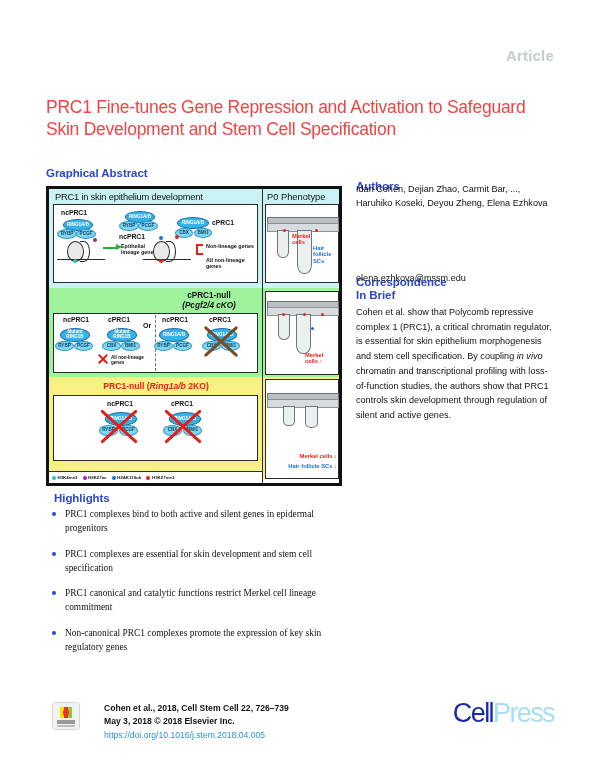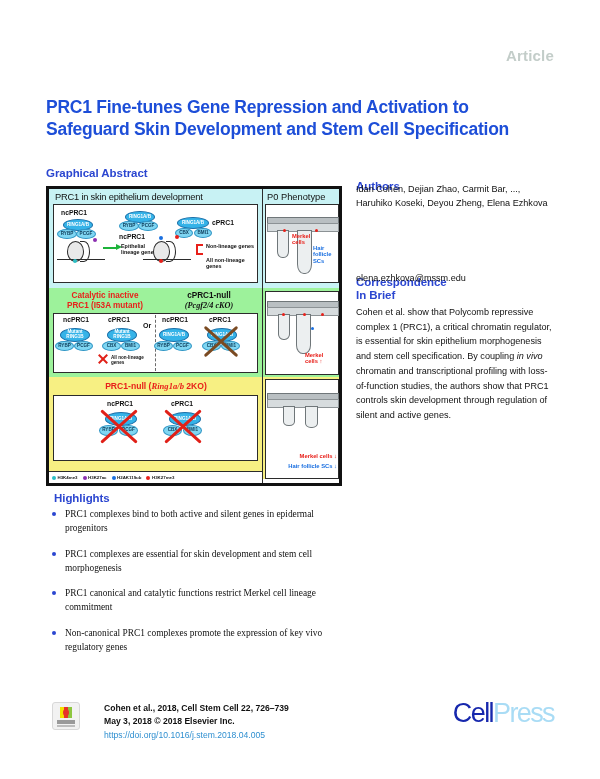--- a/index.html
+++ b/index.html
@@ -16,21 +16,21 @@
     position:absolute;right:46px;top:47px;
     font-size:15px;font-weight:bold;color:#c3cdc9;letter-spacing:.2px;
   }
   .masthead{
     position:absolute;left:46px;top:54px;
     font-size:30px;font-weight:bold;color:#1b87c9;
     letter-spacing:-1.1px;line-height:1;
   }
   .title{
     position:absolute;left:46px;top:96px;width:500px;
-    font-size:17.5px;font-weight:bold;color:#1d4ed8;
+    font-size:17.5px;font-weight:normal;color:#ef4444;
     line-height:1.28;letter-spacing:-.25px;
   }
 
   
   .sec-head{
     font-size:11.5px;font-weight:bold;color:#2b46d0;
     letter-spacing:-.05px;
   }
   #ga-head{position:absolute;left:46px;top:167px;}
   #hl-head{position:absolute;left:46px;top:492px;padding-left:8px;}
@@ -96,21 +96,21 @@
   .ga-title{
     position:absolute;left:6px;top:3px;font-size:9.3px;color:#111;
     letter-spacing:-.2px;
   }
   .ga-title2{position:absolute;left:218px;top:3px;font-size:9.3px;color:#111;}
 
   .redhead{
     position:absolute;text-align:center;font-size:8.2px;font-weight:bold;
     color:#e8201a;line-height:1.25;
   }
-  .redhead i{font-style:italic;font-family:Liberation Serif, serif;}
+  .redhead i{font-style:italic;}
 
   .lbl{position:absolute;font-size:6.8px;font-weight:bold;color:#111;}
   .lbl-or{position:absolute;font-size:7px;font-weight:bold;color:#111;}
 
   
   .blob{position:absolute;border-radius:50%;
         background:#35b3e8;border:1px solid #1b6fa8;
         display:flex;align-items:center;justify-content:center;
         color:#fff;font-size:4.6px;font-weight:bold;text-align:center;
         line-height:1.05;box-sizing:border-box;}
@@ -186,29 +186,29 @@
   <div class="rcol" id="corr">elena.ezhkova@mssm.edu</div>
   <div class="rcol" id="brief"><span>Cohen et al. show that Polycomb repressive complex 1 (PRC1), a critical chromatin regulator, is essential for skin epithelium morphogenesis and stem cell specification. By coupling </span><i>in vivo</i><span> chromatin and transcriptional profiling with loss-of-function studies, the authors show that PRC1 controls skin development through regulation of silent and active genes.</span></div>
 
   <div class="hl-list">
     <div class="hl-item">
       <div class="hl-bullet"></div>
       <div class="hl-text">PRC1 complexes bind to both active and silent genes in epidermal progenitors</div>
     </div>
     <div class="hl-item">
       <div class="hl-bullet"></div>
-      <div class="hl-text">PRC1 complexes are essential for skin development and stem cell morphogenesis</div>
+      <div class="hl-text">PRC1 complexes are essential for skin development and stem cell specification</div>
     </div>
     <div class="hl-item">
       <div class="hl-bullet"></div>
       <div class="hl-text">PRC1 canonical and catalytic functions restrict Merkel cell lineage commitment</div>
     </div>
     <div class="hl-item">
       <div class="hl-bullet"></div>
-      <div class="hl-text">Non-canonical PRC1 complexes promote the expression of key vivo regulatory genes</div>
+      <div class="hl-text">Non-canonical PRC1 complexes promote the expression of key skin regulatory genes</div>
     </div>
   </div>
 
   <div class="crossmark">
     <div class="cm-sq"></div>
     <div class="cm-dot"></div>
     <div class="cm-bar"></div>
     <div class="cm-bar2"></div>
   </div>
   <div class="cite">
@@ -266,24 +266,20 @@
       <div class="wbox" style="left:216px;top:15px;width:74px;height:79px;"></div>
       <div class="skin-band" style="left:218px;top:28px;width:70px;height:6px;"></div>
       <div class="skin-band2" style="left:218px;top:34px;width:70px;height:7px;"></div>
       <div class="foll" style="left:228px;top:41px;width:10px;height:26px;"></div>
       <div class="foll" style="left:248px;top:41px;width:13px;height:42px;"></div>
       <div class="mark m-red" style="left:234px;top:40px;width:3px;height:3px;"></div>
       <div class="mark m-red" style="left:266px;top:40px;width:3px;height:3px;"></div>
       <div class="tiny-red" style="left:243px;top:44px;width:24px;">Merkel cells</div>
       <div class="tiny-blue" style="left:264px;top:56px;width:24px;">Hair follicle SCs</div>
 
-      <div class="redhead" style="left:6px;top:102px;width:100px;">
-        <span>Catalytic inactive</span><br>
-        <span>PRC1 (I53A mutant)</span>
-      </div>
       <div class="redhead" style="left:112px;top:102px;width:96px;color:#111;">
         <span>cPRC1-null</span><br>
         <i>(Pcgf2/4 cKO)</i>
       </div>
 
       <div class="wbox" style="left:4px;top:124px;width:205px;height:60px;"></div>
       <div class="vsplit-d" style="top:126px;height:56px;"></div>
 
       <div class="lbl" style="left:14px;top:127px;">ncPRC1</div>
       <div class="lbl" style="left:59px;top:127px;">cPRC1</div>

